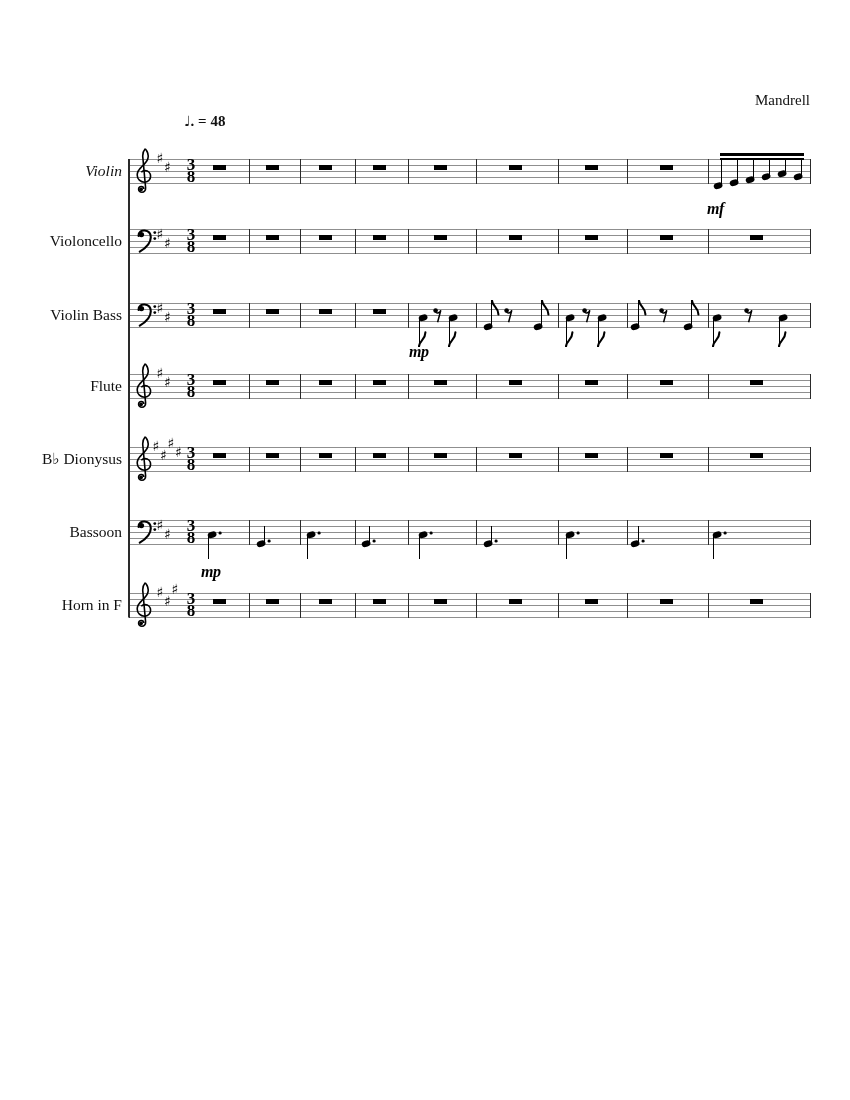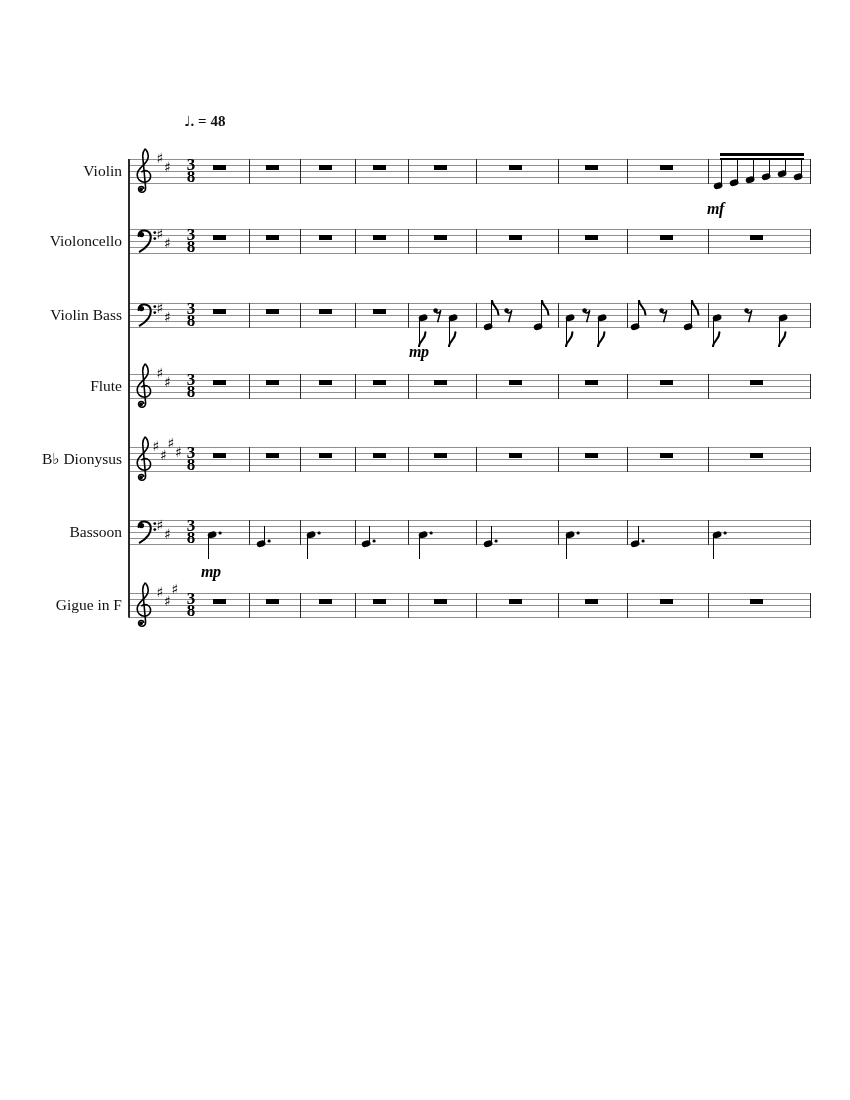--- a/index.html
+++ b/index.html
@@ -25,23 +25,24 @@
   .tsig{font-size:17px;font-weight:bold;line-height:1;transform:translate(-50%,-52%);color:#000;
         font-family:"Liberation Serif","DejaVu Sans",serif;}
   .dyn{font-style:italic;font-weight:bold;font-size:16px;letter-spacing:-0.5px;color:#000;
        font-family:"Liberation Serif","DejaVu Sans",serif;}
   svg{display:block;}
 </style>
 </head>
 <body>
 
 <div id="page">
+  <div class="abs" id="composer">Mandrell</div>
   <div class="abs" id="tempo"><span class="glyph">♩</span><span>. = 48</span></div>
   <div class="abs" id="score" style="left:0;top:0;width:850px;height:1100px;">
-      <div class="abs inst-label" style="left: 0px; top: 161px;">Violin</div>
+      <div class="abs inst-label" style="left: 0px; top: 161px; font-style: italic;">Violin</div>
       <div class="abs staff-line" style="left: 128px; top: 159px; width: 683px; height: 1px;"></div>
       <div class="abs staff-line" style="left: 128px; top: 165px; width: 683px; height: 1px;"></div>
       <div class="abs staff-line" style="left: 128px; top: 171px; width: 683px; height: 1px;"></div>
       <div class="abs staff-line" style="left: 128px; top: 177px; width: 683px; height: 1px;"></div>
       <div class="abs staff-line" style="left: 128px; top: 183px; width: 683px; height: 1px;"></div>
       <div class="abs barline" style="left: 129px; top: 159px; width: 1px; height: 25px;"></div>
       <div class="abs barline" style="left: 249px; top: 159px; width: 1px; height: 25px;"></div>
       <div class="abs barline" style="left: 300px; top: 159px; width: 1px; height: 25px;"></div>
       <div class="abs barline" style="left: 355px; top: 159px; width: 1px; height: 25px;"></div>
       <div class="abs barline" style="left: 408px; top: 159px; width: 1px; height: 25px;"></div>
@@ -377,21 +378,21 @@
       <div class="abs dot" style="left: 496px; top: 541px;"></div>
       <div class="abs notehead" style="left: 570px; top: 535px;"></div>
       <div class="abs stem" style="left: 566.1px; top: 535px; width: 1.4px; height: 24px;"></div>
       <div class="abs dot" style="left: 578px; top: 533px;"></div>
       <div class="abs notehead" style="left: 635px; top: 544px;"></div>
       <div class="abs stem" style="left: 637.6px; top: 526px; width: 1.4px; height: 18px;"></div>
       <div class="abs dot" style="left: 643px; top: 541px;"></div>
       <div class="abs notehead" style="left: 717px; top: 535px;"></div>
       <div class="abs stem" style="left: 713.1px; top: 535px; width: 1.4px; height: 24px;"></div>
       <div class="abs dot" style="left: 725px; top: 533px;"></div>
-      <div class="abs inst-label" style="left: 0px; top: 595px;">Gigue in F</div>
+      <div class="abs inst-label" style="left: 0px; top: 595px;">Horn in F</div>
       <div class="abs staff-line" style="left: 128px; top: 593px; width: 683px; height: 1px;"></div>
       <div class="abs staff-line" style="left: 128px; top: 599px; width: 683px; height: 1px;"></div>
       <div class="abs staff-line" style="left: 128px; top: 605px; width: 683px; height: 1px;"></div>
       <div class="abs staff-line" style="left: 128px; top: 611px; width: 683px; height: 1px;"></div>
       <div class="abs staff-line" style="left: 128px; top: 617px; width: 683px; height: 1px;"></div>
       <div class="abs barline" style="left: 129px; top: 593px; width: 1px; height: 25px;"></div>
       <div class="abs barline" style="left: 249px; top: 593px; width: 1px; height: 25px;"></div>
       <div class="abs barline" style="left: 300px; top: 593px; width: 1px; height: 25px;"></div>
       <div class="abs barline" style="left: 355px; top: 593px; width: 1px; height: 25px;"></div>
       <div class="abs barline" style="left: 408px; top: 593px; width: 1px; height: 25px;"></div>

